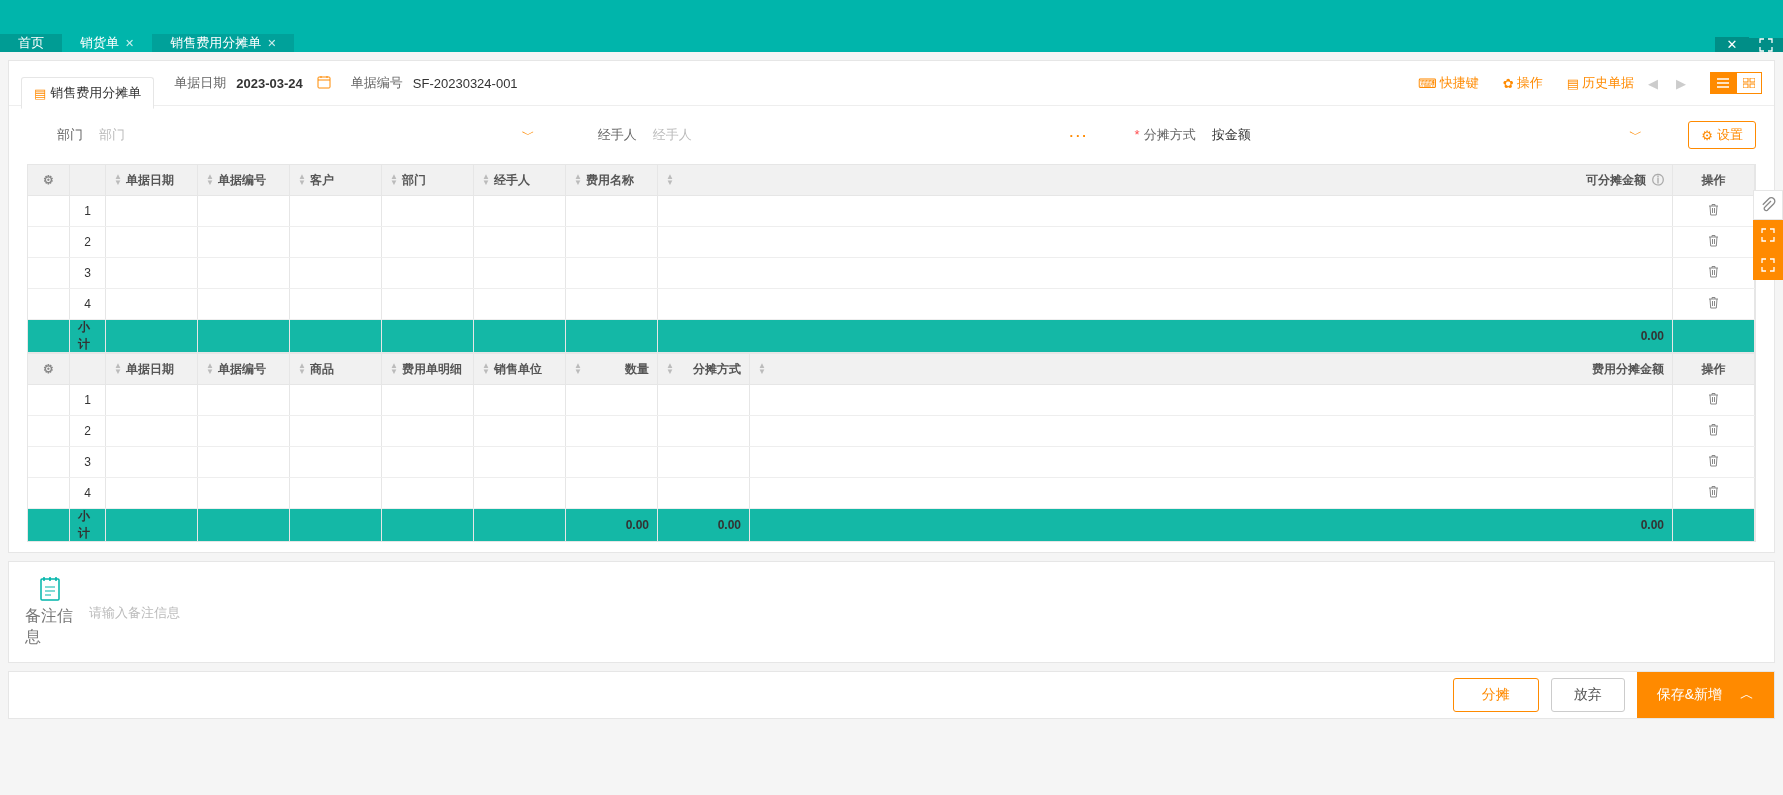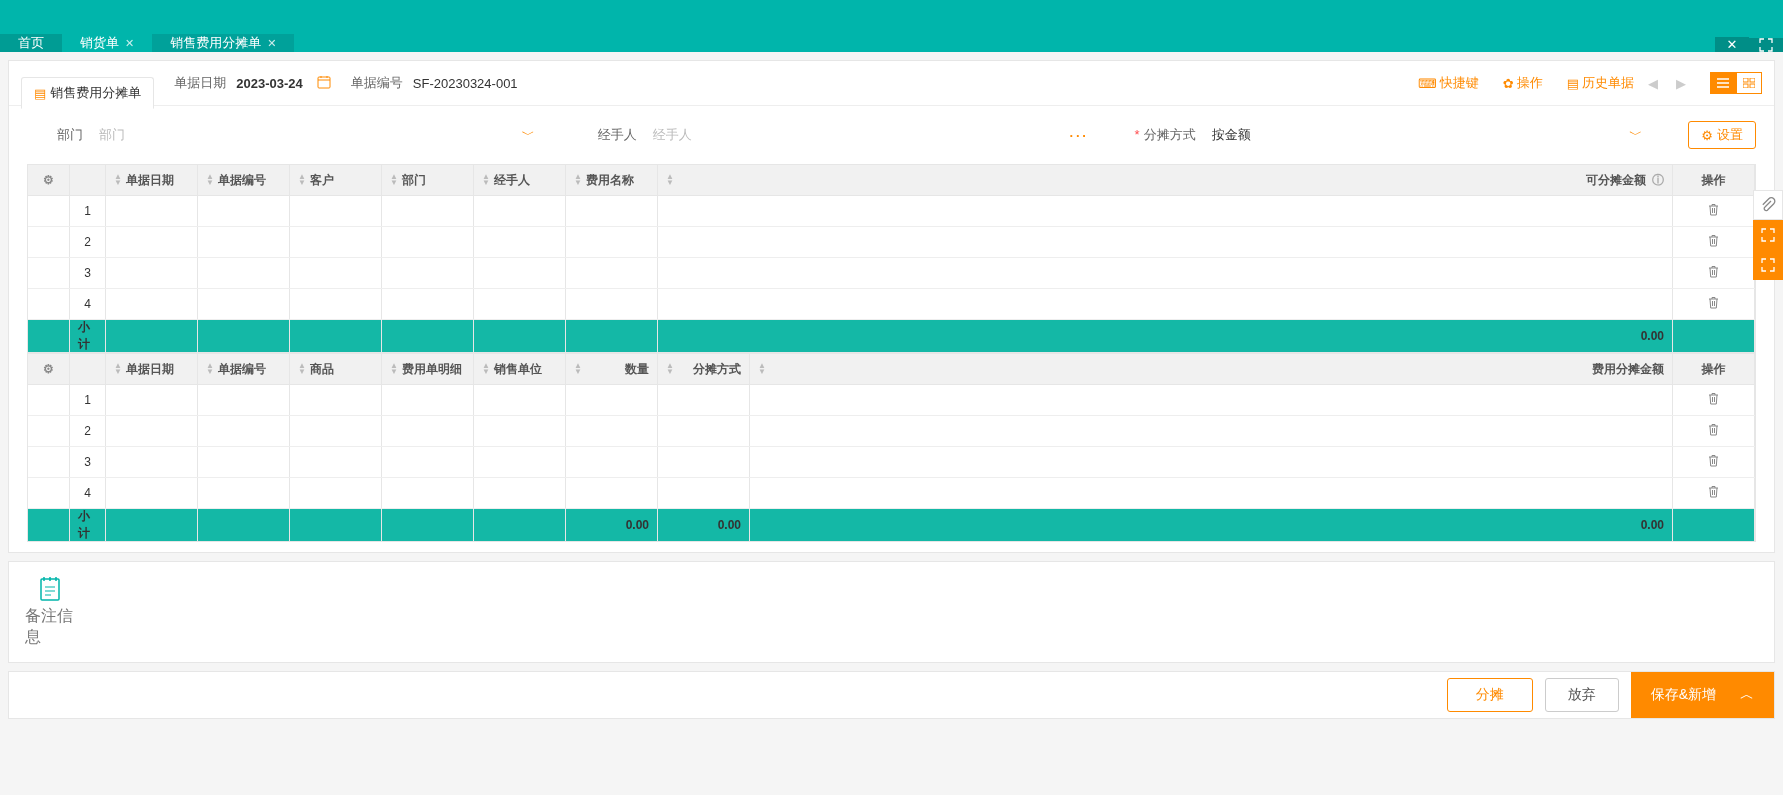--- a/index.html
+++ b/index.html
@@ -82,21 +82,21 @@
 .remark-icon .txt{ font-size:16px; color:#777;}
 .remark-input{ flex:1; border:none; outline:none; font-size:13px; color:#333;}
 .remark-input::placeholder{color:#bbb;}
 
 
 .side-rail{ position:fixed; right:0; top:190px; display:flex; flex-direction:column;}
 .rail-btn{ width:30px; height:30px; display:flex; align-items:center; justify-content:center; background:#fff; border:1px solid #e6e6e6; cursor:pointer; color:#888;}
 .rail-btn.orange{ background:#ff8a00; color:#fff; border-color:#ff8a00;}
 
 
-.save-btn{ background:#ff8a00; color:#fff; padding:10px 20px; display:flex; align-items:center; gap:24px; cursor:pointer; font-size:14px; align-self:stretch; height:100%;}
+.save-btn{ background:#ff8a00; color:#fff; padding:10px 20px; display:flex; align-items:center; gap:18px; cursor:pointer; font-size:14px; align-self:stretch; height:100%;}
 .help-icon{ color:#aaa; font-size:12px; margin-left:2px;}
 </style>
 </head>
 <body>
 
 <div class="topbar">
   <div class="tab home">首页</div>
   <div class="tab">
     <span>销货单</span>
     <span class="close">✕</span>
@@ -437,20 +437,21 @@
 
 <div class="panel2">
   <div class="remark-icon">
     <svg viewBox="0 0 22 26">
         <rect x="2" y="3" width="18" height="21" rx="1" fill="none" stroke="#00b5ab" stroke-width="1.5"></rect>
         <path d="M5 1v4M11 1v4M17 1v4" stroke="#00b5ab" stroke-width="1.5"></path>
         <path d="M6 11h10M6 15h10M6 19h6" stroke="#00b5ab" stroke-width="1.2"></path>
       </svg>
     <span class="txt">备注信息</span>
   </div>
+  <input class="remark-input" placeholder="请输入备注信息" style="">
 </div>
 
 <div class="footerbar">
   <button class="btn-big-outline">分摊</button>
   <button class="btn-gray-outline">放弃</button>
   <div style="width:12px"></div>
   <div class="save-btn">
     <span>保存&amp;新增</span>
     <span>︿</span>
   </div>

